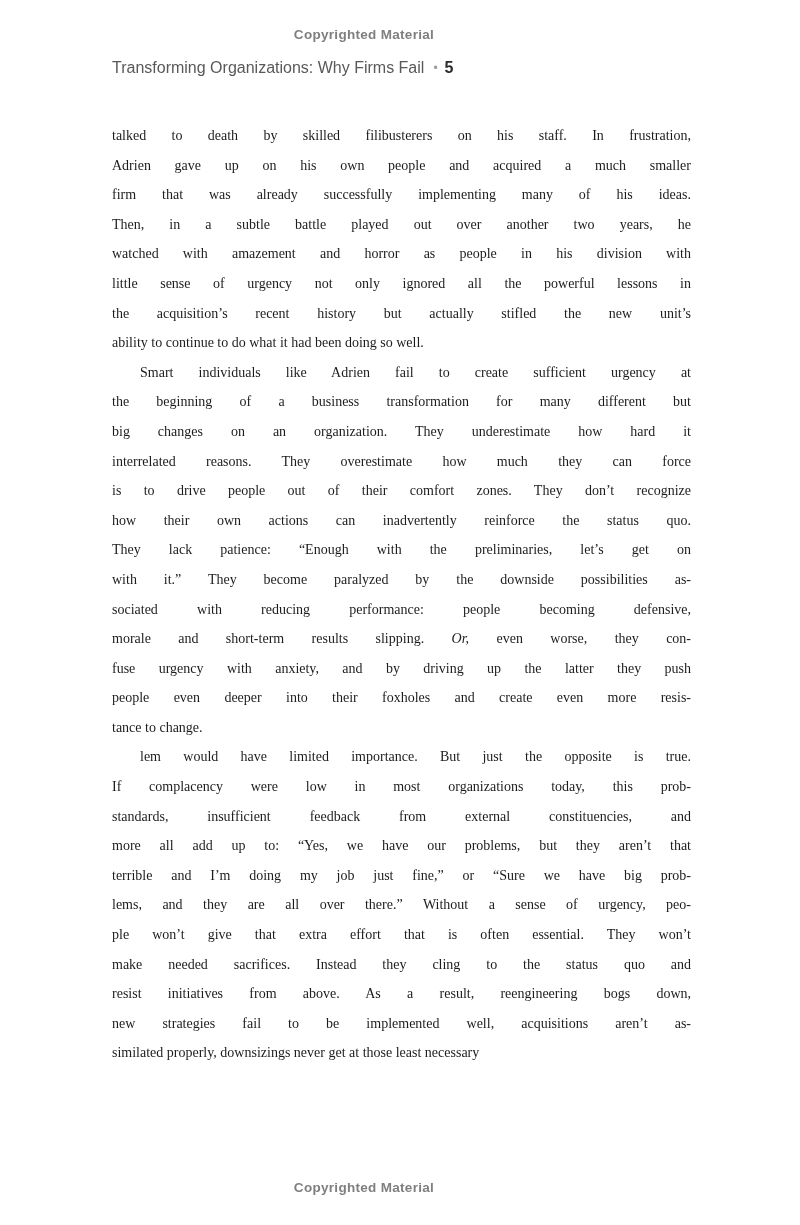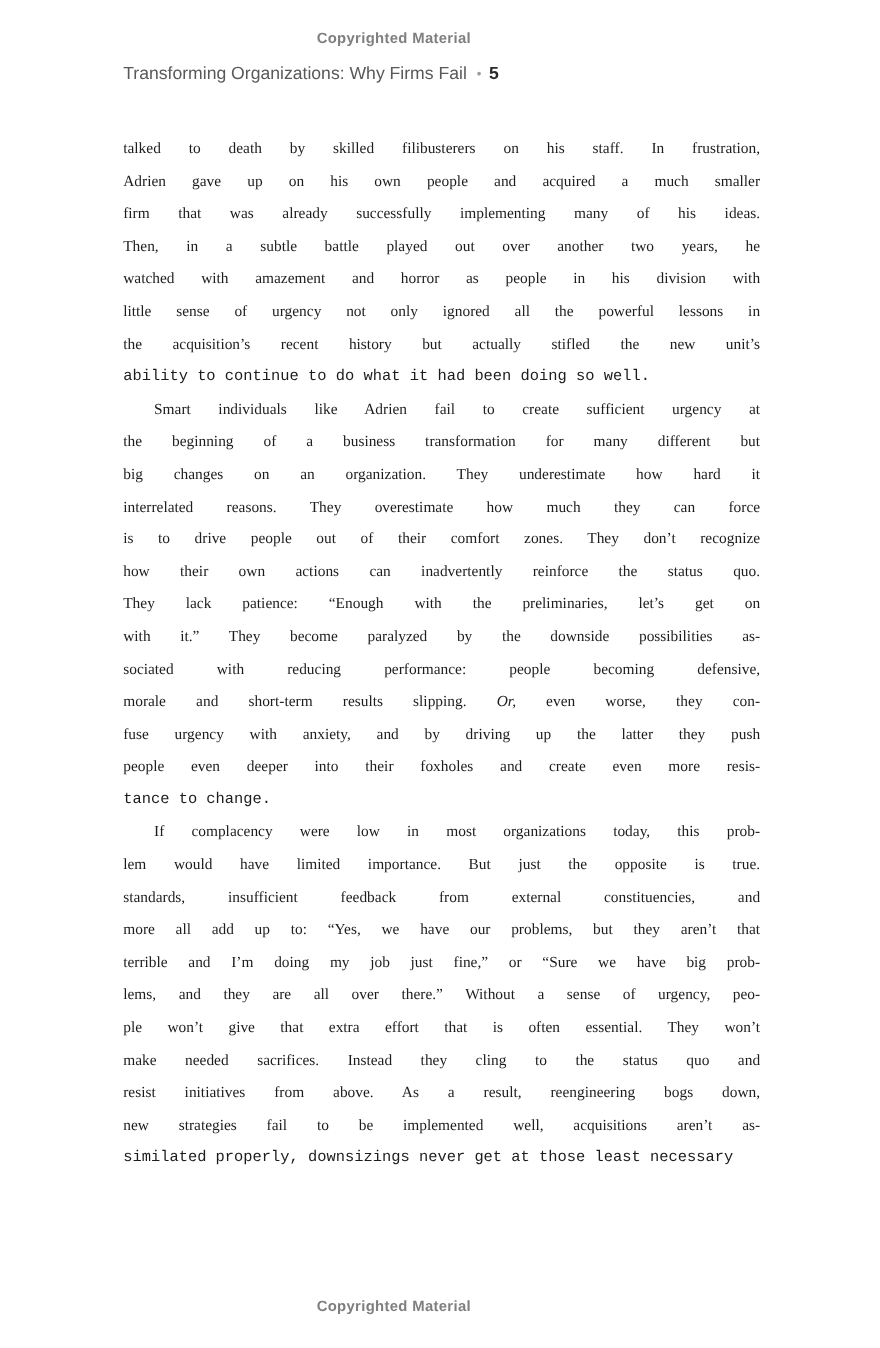--- a/index.html
+++ b/index.html
@@ -3,20 +3,21 @@
 <meta charset="utf-8">
 <style>
   html,body { margin:0; padding:0; background:#ffffff; }
   .page {
     position: relative;
     width: 716px;
     height: 1225px;
     background: #ffffff;
     overflow: hidden;
     font-family: "Liberation Serif", serif;
+    padding-left: 12px;
   }
   .copyright {
     position: absolute;
     left: 0;
     width: 100%;
     text-align: center;
     font-family: "Liberation Sans", sans-serif;
     font-size: 13.5px;
     font-weight: 700;
     letter-spacing: 0.3px;
@@ -53,21 +54,20 @@
     color: #1c1c1c;
   }
   .line {
     line-height: 29.6px;
     text-align: justify;
     text-align-last: justify;
     white-space: normal;
   }
   .line.par-end {
     text-align-last: left;
-    font-family: Liberation Mono, monospace;
   }
   .paragraph.indent .line:first-child {
     text-indent: 28px;
   }
   .italic { font-style: italic; }
 </style>
 </head>
 <body>
 
 <div class="page">
@@ -97,22 +97,22 @@
         <div class="line"><span>how their own actions can inadvertently reinforce the status quo.</span></div>
         <div class="line"><span>They lack patience: “Enough with the preliminaries, let’s get on</span></div>
         <div class="line"><span>with it.” They become paralyzed by the downside possibilities as-</span></div>
         <div class="line"><span>sociated with reducing performance: people becoming defensive,</span></div>
         <div class="line"><span>morale and short-term results slipping. </span><span class="italic">Or,</span><span> even worse, they con-</span></div>
         <div class="line"><span>fuse urgency with anxiety, and by driving up the latter they push</span></div>
         <div class="line"><span>people even deeper into their foxholes and create even more resis-</span></div>
         <div class="line par-end"><span>tance to change.</span></div>
       </div>
       <div class="paragraph indent">
+        <div class="line"><span>lem would have limited importance. But just the opposite is true.</span></div>
         <div class="line"><span>If complacency were low in most organizations today, this prob-</span></div>
-        <div class="line"><span>lem would have limited importance. But just the opposite is true.</span></div>
         <div class="line"><span>standards, insufficient feedback from external constituencies, and</span></div>
         <div class="line"><span>more all add up to: “Yes, we have our problems, but they aren’t that</span></div>
         <div class="line"><span>terrible and I’m doing my job just fine,” or “Sure we have big prob-</span></div>
         <div class="line"><span>lems, and they are all over there.” Without a sense of urgency, peo-</span></div>
         <div class="line"><span>ple won’t give that extra effort that is often essential. They won’t</span></div>
         <div class="line"><span>make needed sacrifices. Instead they cling to the status quo and</span></div>
         <div class="line"><span>resist initiatives from above. As a result, reengineering bogs down,</span></div>
         <div class="line"><span>new strategies fail to be implemented well, acquisitions aren’t as-</span></div>
         <div class="line par-end"><span>similated properly, downsizings never get at those least necessary</span></div>
       </div>

